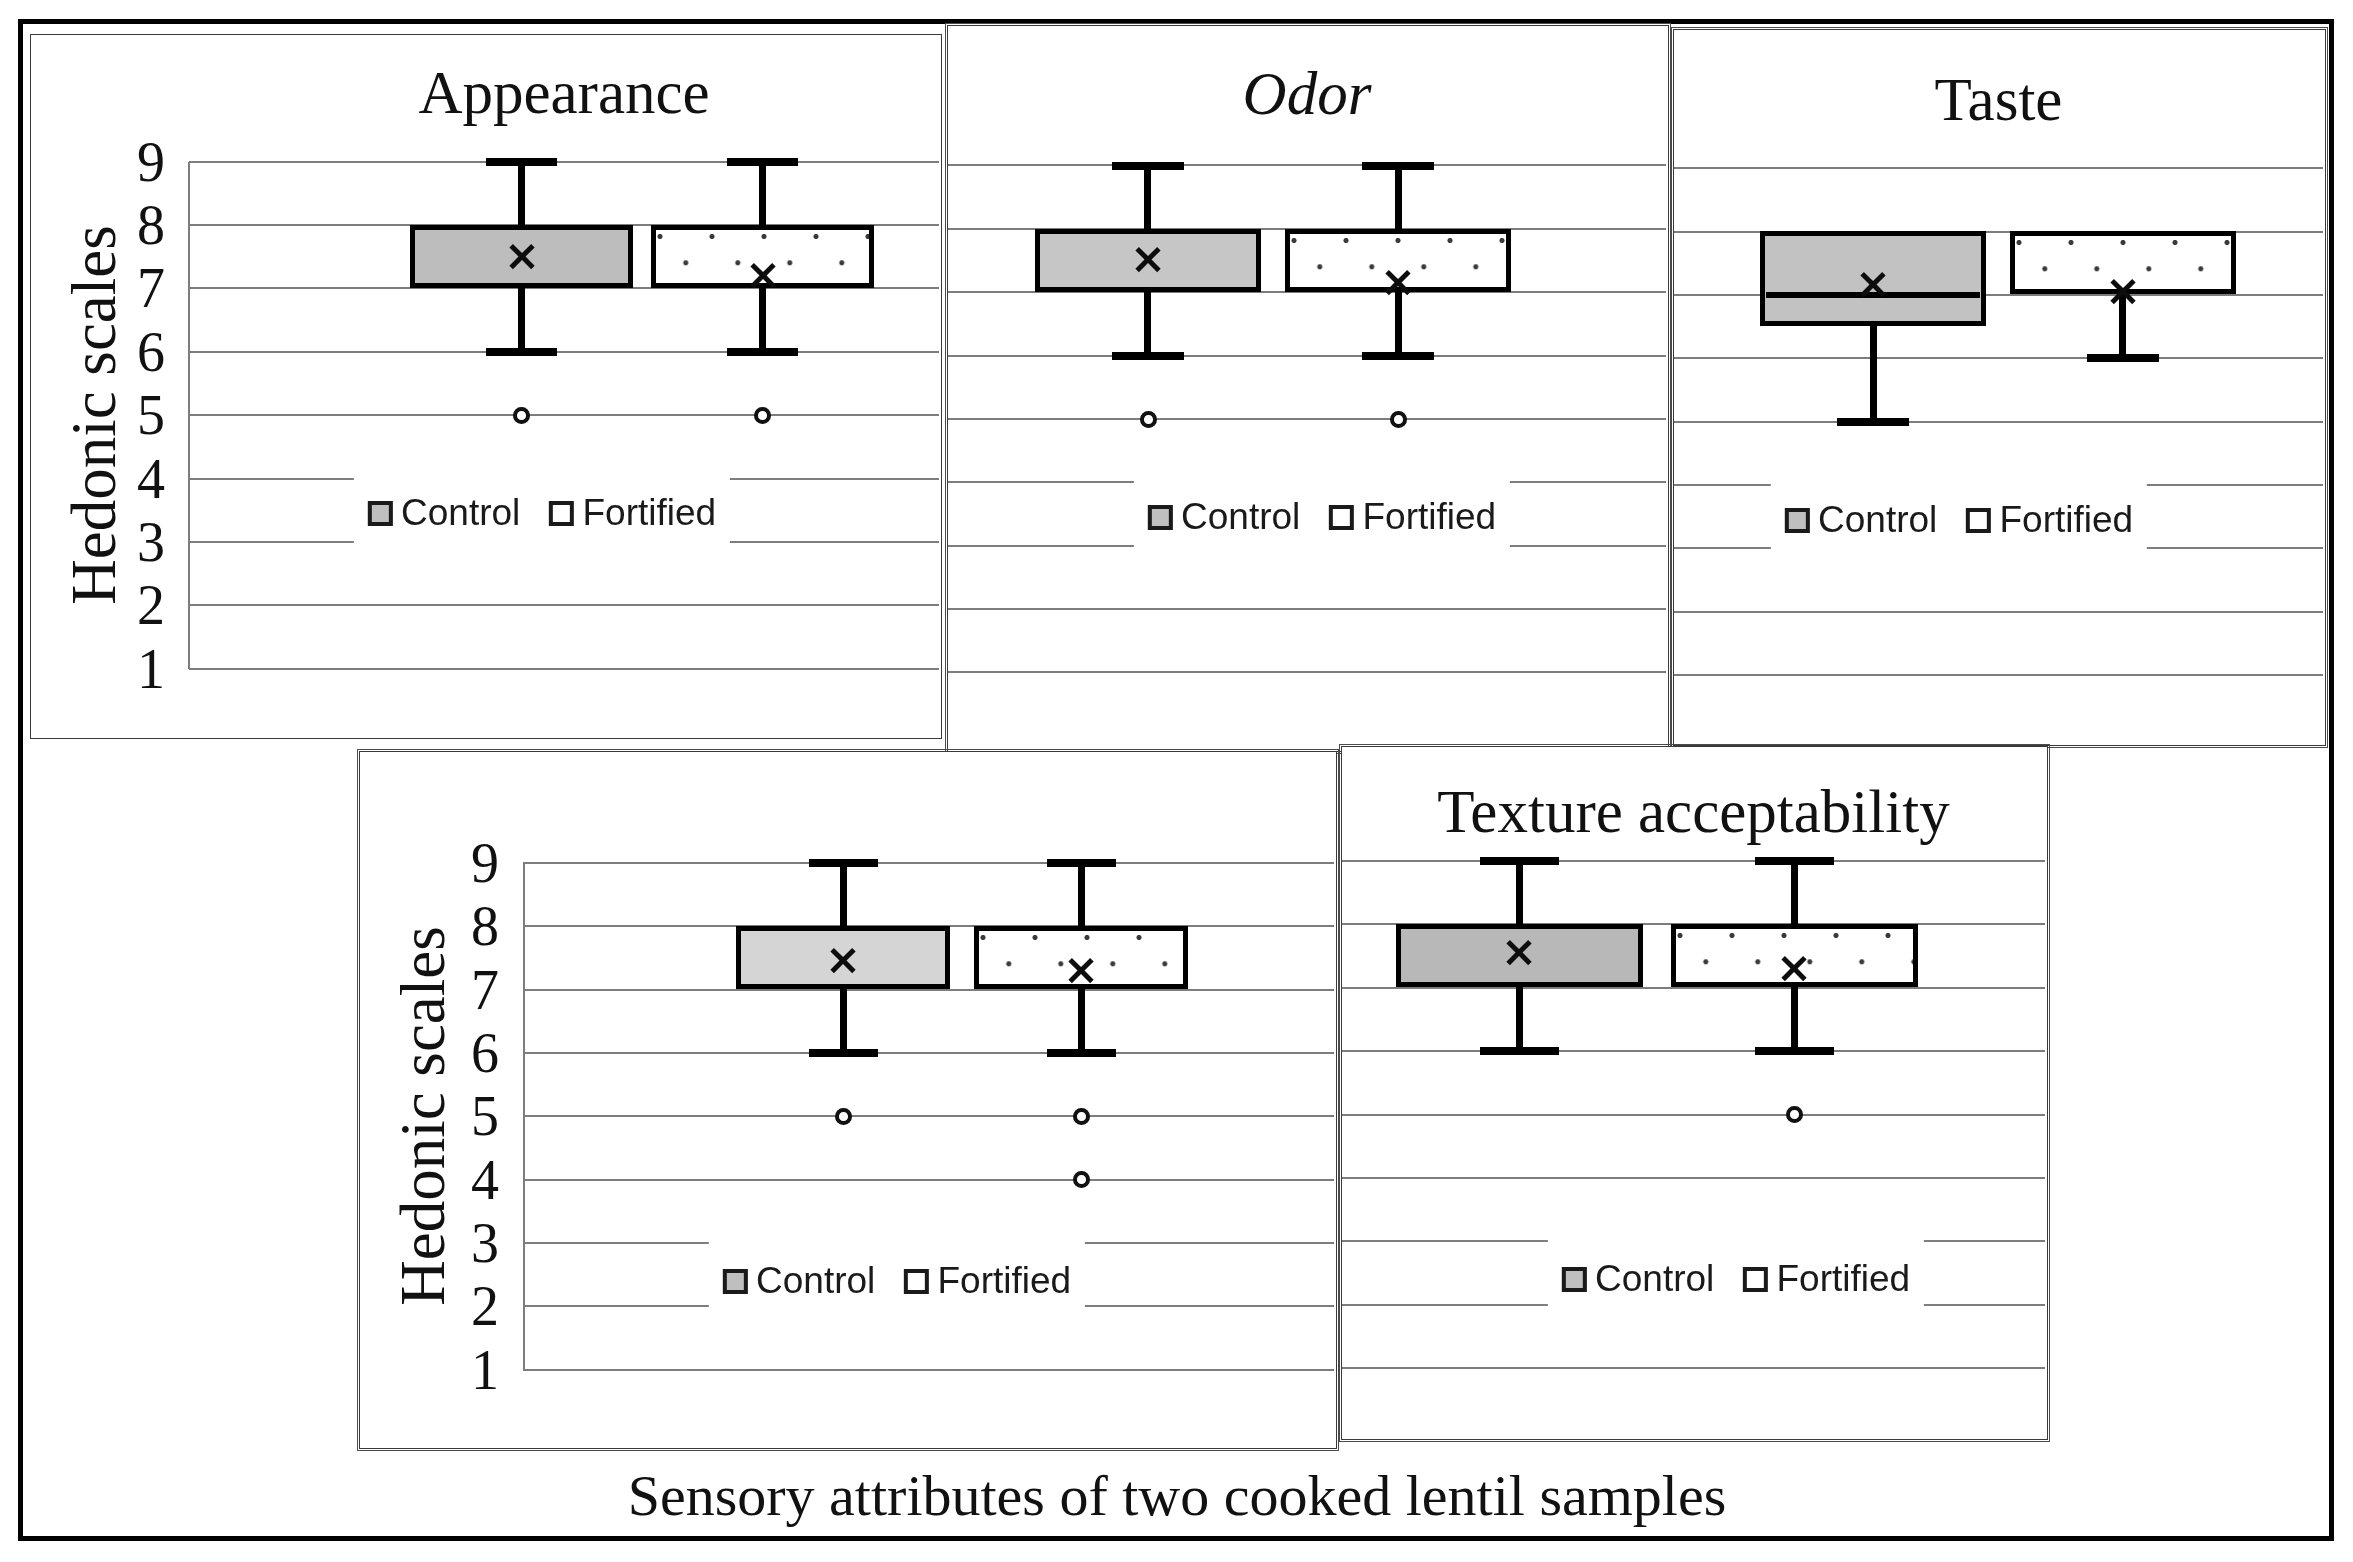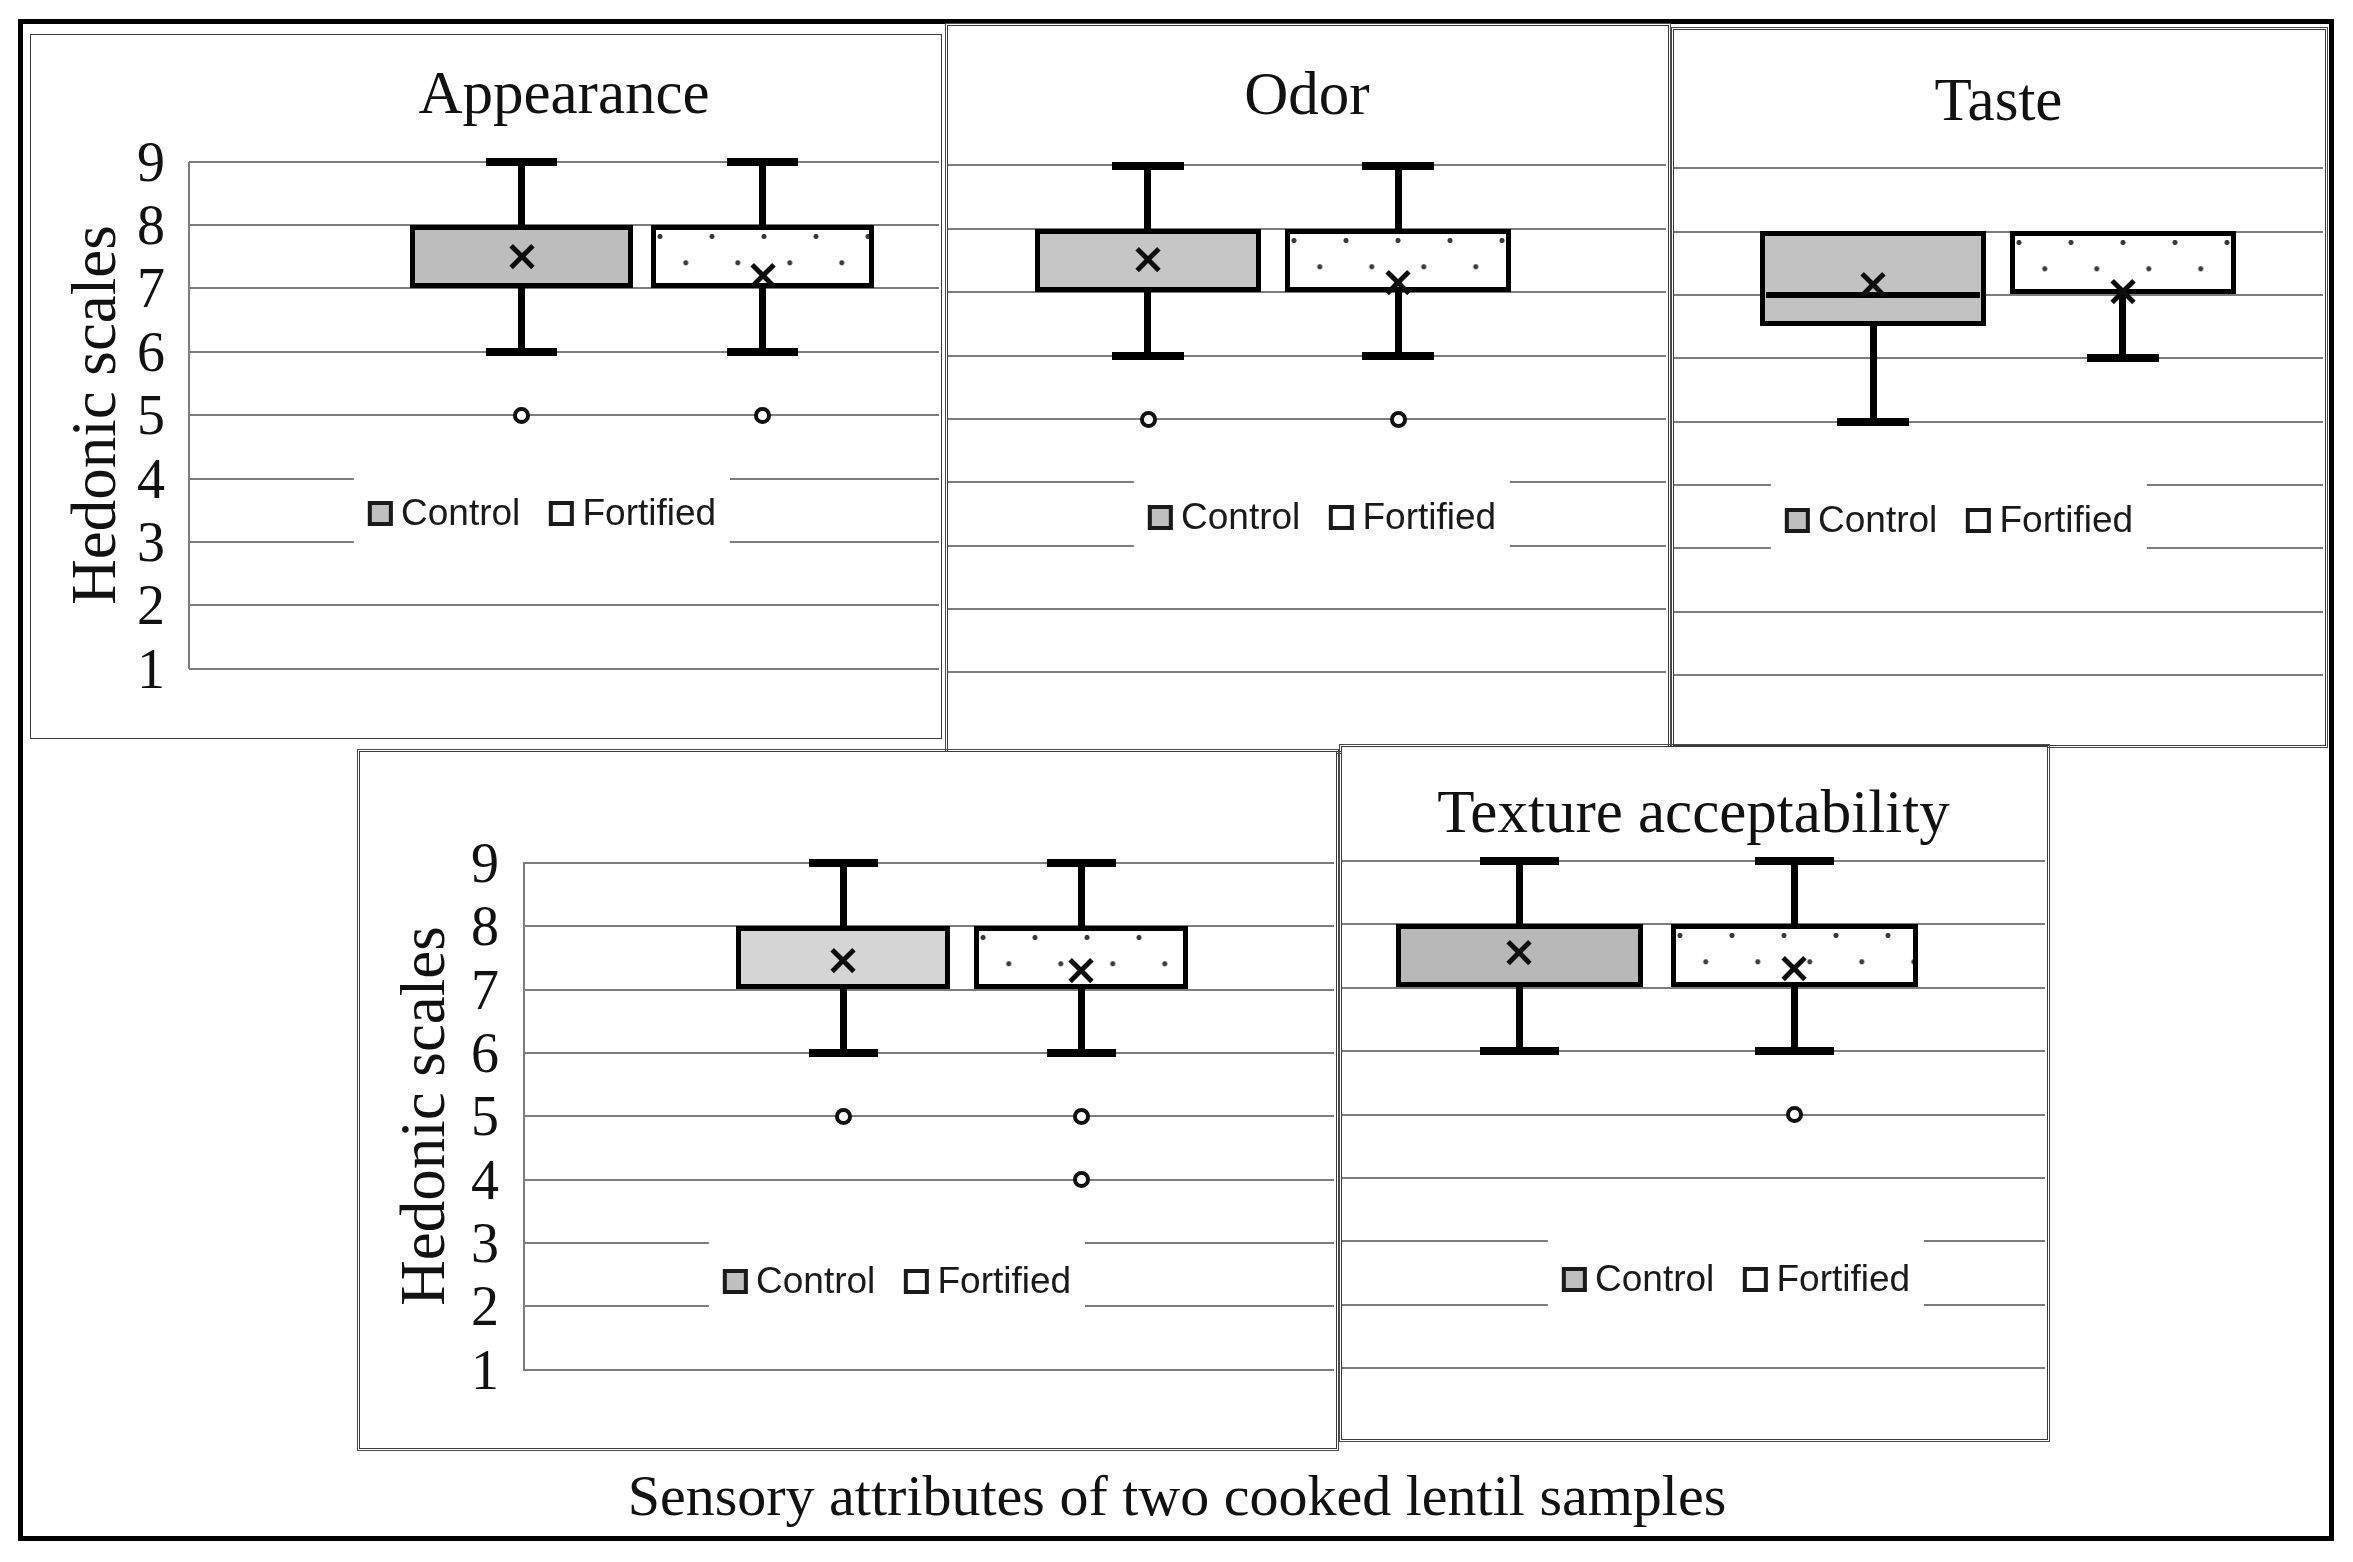--- a/index.html
+++ b/index.html
@@ -85,21 +85,21 @@
           <span class="lg-label">Control</span>
         </div>
         <div class="lg-item">
           <span class="sw sw-fortified"></span>
           <span class="lg-label">Fortified</span>
         </div>
       </div>
     </section>
 
   <section class="panel dbl" style="left:947px;top:25px;width:722px;height:727px;">
-    <div class="panel-title" style="left:0;width:718px;top:33px;">Odor</div>
+    <div class="panel-title" style="left:0;width:718px;top:33px;font-style:italic;">Odor</div>
   <div class="gridline" style="left: 0px; width: 718px; top: 138px;"></div>
       <div class="gridline" style="left: 0px; width: 718px; top: 202px;"></div>
       <div class="gridline" style="left: 0px; width: 718px; top: 265px;"></div>
       <div class="gridline" style="left: 0px; width: 718px; top: 329px;"></div>
       <div class="gridline" style="left: 0px; width: 718px; top: 392px;"></div>
       <div class="gridline" style="left: 0px; width: 718px; top: 455px;"></div>
       <div class="gridline" style="left: 0px; width: 718px; top: 519px;"></div>
       <div class="gridline" style="left: 0px; width: 718px; top: 582px;"></div>
       <div class="gridline" style="left: 0px; width: 718px; top: 645px;"></div>
       <div class="wline" style="left: 196px; top: 139px; height: 190px;"></div>

